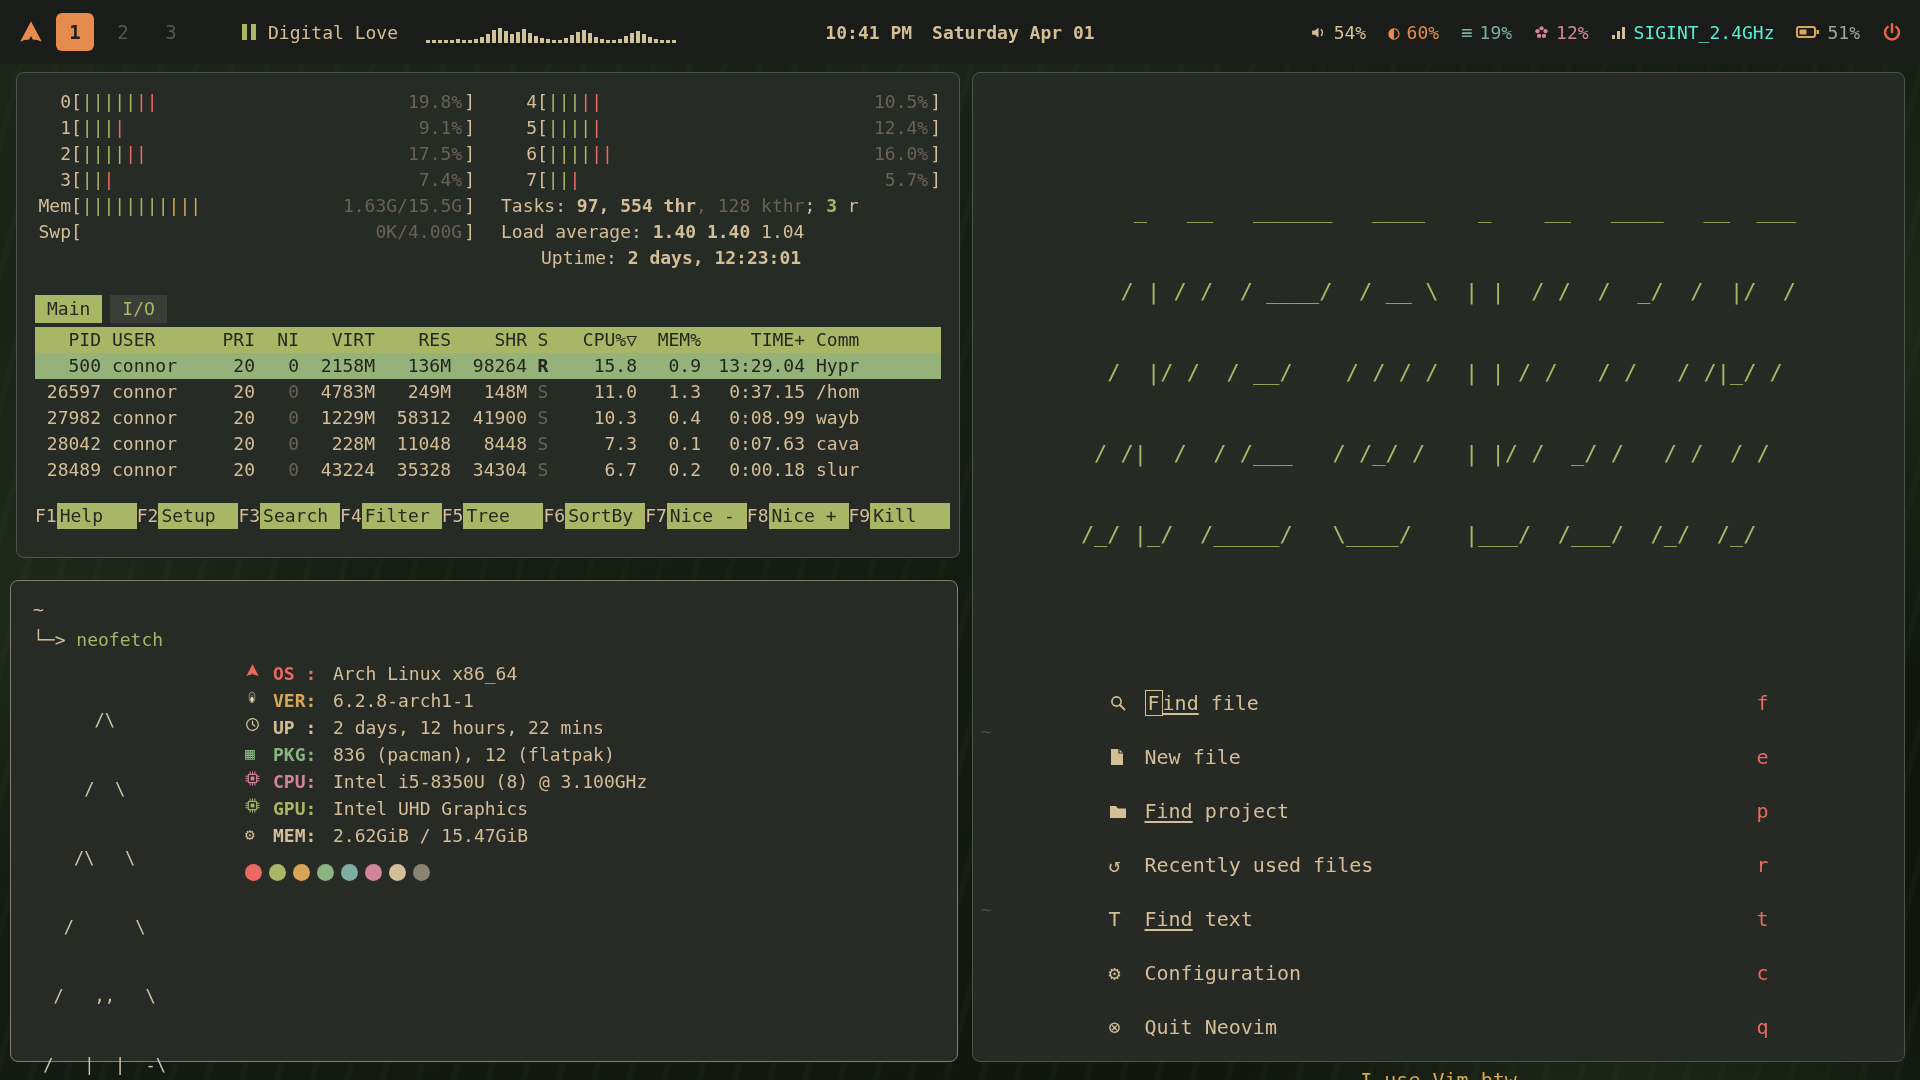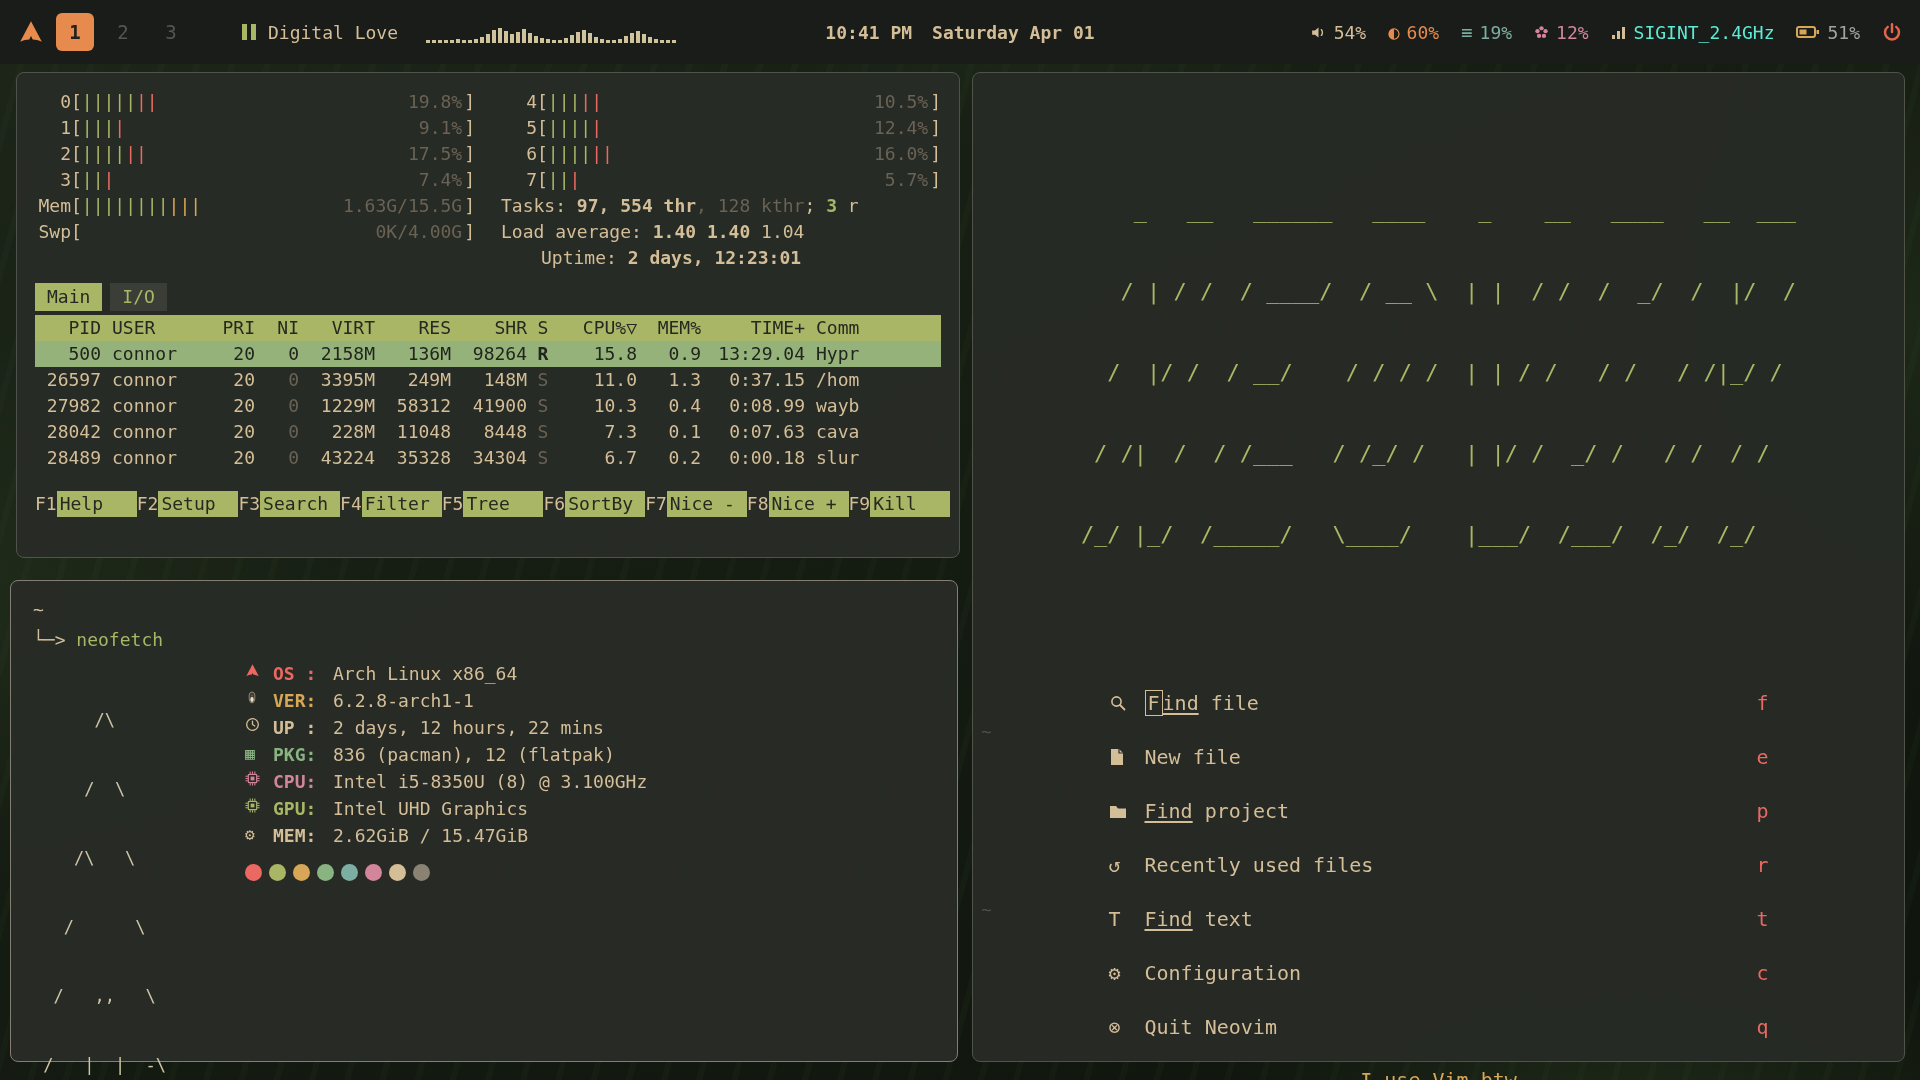--- a/index.html
+++ b/index.html
@@ -43,21 +43,21 @@
   .meter{display:flex;line-height:26px;white-space:pre;}
   .mlab{width:36px;text-align:right;}
   .mbar{flex:1;position:relative;overflow:hidden;}
   .pg{color:#a9b665;} .pr{color:#ea6962;} .py{color:#d8a657;}
   .mpct{position:absolute;right:2px;top:0;color:#6a6254;}
   .stat{line-height:26px;white-space:pre;}
   .b{font-weight:bold;}
   .dim{color:#6a6254;}
   .grn{color:#a9b665;font-weight:bold;}
   .uptime{padding-left:40px;}
-  .tabs{margin-top:12px;display:flex;gap:8px;}
+  .tabs{margin-top:24px;display:flex;gap:8px;}
   .tab{padding:0 12px;line-height:28px;}
   .tab-active{background:#a9b665;color:#262921;}
   .tab-idle{background:#3b3e36;color:#a9b665;}
   .ptable{margin-top:4px;}
   .prow{display:flex;line-height:26px;white-space:pre;}
   .prow span{box-sizing:border-box;display:block;}
   .phead{background:#a9b665;color:#262921;}
   .psel{background:#95b27b;}
   .psel span{color:#21251d !important;}
   .psel .cs{font-weight:bold;}
@@ -266,21 +266,21 @@
   </div>
 
   <div class="ptable">
     <div class="prow phead">
       <span class="cpid">PID</span><span class="cuser">USER</span><span class="cpri">PRI</span><span class="cni">NI</span><span class="cvirt">VIRT</span><span class="cres">RES</span><span class="cshr">SHR</span><span class="cs">S</span><span class="ccpu">CPU%▽</span><span class="cmem">MEM%</span><span class="ctime">TIME+</span><span class="ccmd">Comm</span>
     </div>
     <div class="prow psel">
       <span class="cpid">500</span><span class="cuser">connor</span><span class="cpri">20</span><span class="cni">0</span><span class="cvirt">2158M</span><span class="cres">136M</span><span class="cshr">98264</span><span class="cs">R</span><span class="ccpu">15.8</span><span class="cmem">0.9</span><span class="ctime">13:29.04</span><span class="ccmd">Hypr</span>
     </div>
     <div class="prow">
-      <span class="cpid">26597</span><span class="cuser">connor</span><span class="cpri">20</span><span class="cni dim">0</span><span class="cvirt">3395M</span><span class="cres">249M</span><span class="cshr">148M</span><span class="cs dim">S</span><span class="ccpu">11.0</span><span class="cmem">1.3</span><span class="ctime">0:37.15</span><span class="ccmd">/hom</span>
+      <span class="cpid">26597</span><span class="cuser">connor</span><span class="cpri">20</span><span class="cni dim">0</span><span class="cvirt">4783M</span><span class="cres">249M</span><span class="cshr">148M</span><span class="cs dim">S</span><span class="ccpu">11.0</span><span class="cmem">1.3</span><span class="ctime">0:37.15</span><span class="ccmd">/hom</span>
     </div>
     <div class="prow">
       <span class="cpid">27982</span><span class="cuser">connor</span><span class="cpri">20</span><span class="cni dim">0</span><span class="cvirt">1229M</span><span class="cres">58312</span><span class="cshr">41900</span><span class="cs dim">S</span><span class="ccpu">10.3</span><span class="cmem">0.4</span><span class="ctime">0:08.99</span><span class="ccmd">wayb</span>
     </div>
     <div class="prow">
       <span class="cpid">28042</span><span class="cuser">connor</span><span class="cpri">20</span><span class="cni dim">0</span><span class="cvirt">228M</span><span class="cres">11048</span><span class="cshr">8448</span><span class="cs dim">S</span><span class="ccpu">7.3</span><span class="cmem">0.1</span><span class="ctime">0:07.63</span><span class="ccmd">cava</span>
     </div>
     <div class="prow">
       <span class="cpid">28489</span><span class="cuser">connor</span><span class="cpri">20</span><span class="cni dim">0</span><span class="cvirt">43224</span><span class="cres">35328</span><span class="cshr">34304</span><span class="cs dim">S</span><span class="ccpu">6.7</span><span class="cmem">0.2</span><span class="ctime">0:00.18</span><span class="ccmd">slur</span>
     </div>

